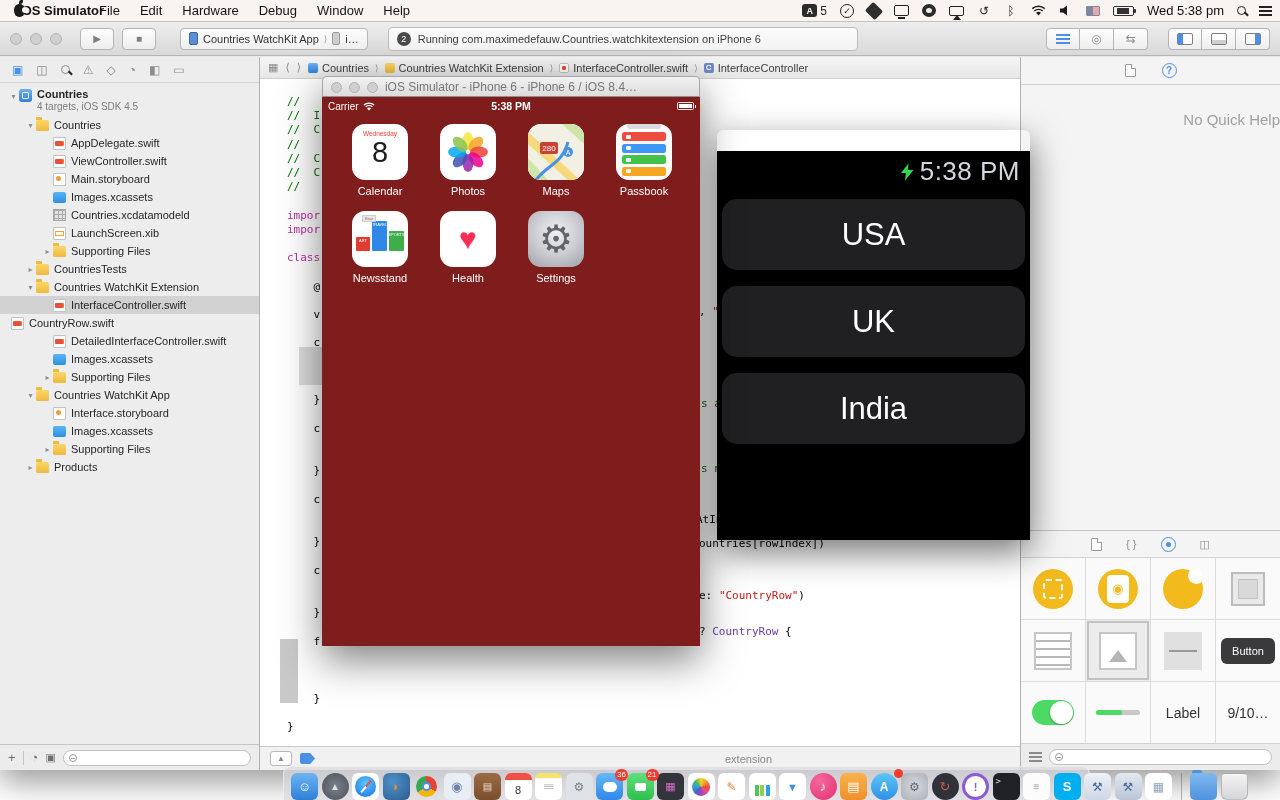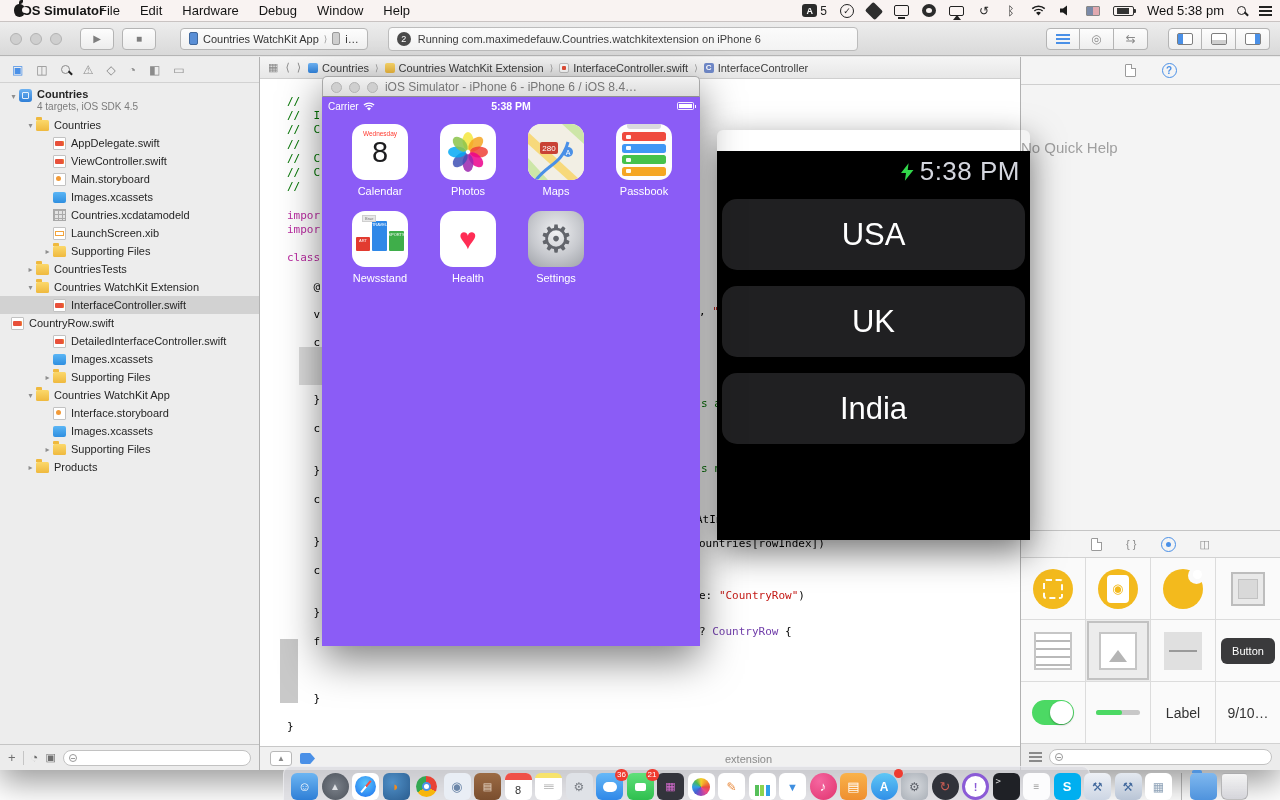--- a/index.html
+++ b/index.html
@@ -111,21 +111,21 @@
   .db-btn{width:22px;height:15px;border:1px solid #b8b8b8;border-radius:3px;background:#fff;color:#8a8a8a;font-size:8px;display:flex;align-items:center;justify-content:center}
   .bp-arrow{width:15px;height:11px;background:#4a90e7;clip-path:polygon(0 0,68% 0,100% 50%,68% 100%,0 100%);border-radius:2px}
   .db-text{font-size:11px;color:#8a8a8a;margin-left:402px}
   
   .utilities{width:260px;background:#f4f4f4;border-left:1px solid #b2b2b2;display:flex;flex-direction:column}
   .insp-tabs{height:28px;display:flex;align-items:center;justify-content:center;gap:26px;border-bottom:1px solid #cfcfcf}
   .icon-file{width:11px;height:13px;border:1.5px solid #9a9a9a;border-radius:1px;position:relative;background:#fff}
   .icon-file::after{content:"";position:absolute;right:-1px;top:-1px;width:4px;height:4px;background:#f4f4f4;border-left:1.5px solid #9a9a9a;border-bottom:1.5px solid #9a9a9a}
   .icon-help{width:15px;height:15px;border:1.5px solid #4a90e7;border-radius:50%;color:#4a90e7;font-size:10px;display:flex;align-items:center;justify-content:center;font-weight:bold}
   .qh-head{font-size:11px;font-weight:bold;color:#222;padding:7px 8px 6px;border-bottom:1px solid #d8d8d8}
-  .qh-empty{text-align:left;color:#9f9f9f;font-size:15px;margin-top:54px}
+  .qh-empty{text-align:right;color:#9f9f9f;font-size:15px;margin-top:26px}
   .lib{margin-top:auto;border-top:1px solid #c5c5c5}
   .lib-tabs{height:27px;display:flex;align-items:center;justify-content:center;gap:24px;color:#8b8b8b;border-bottom:1px solid #d2d2d2;font-size:11px}
   .lib-tabs .lt.sel{color:#4a90e7}
   .lt-obj{width:15px;height:15px;border:1.5px solid currentColor;border-radius:50%;display:flex;align-items:center;justify-content:center}
   .lt-obj::after{content:"";width:5px;height:5px;border-radius:50%;background:currentColor}
   .lib-grid{display:grid;grid-template-columns:repeat(4,1fr);grid-auto-rows:61px;background:#dcdcdc;gap:1px;border-bottom:1px solid #d2d2d2}
   .cell{background:#fafafa;display:flex;align-items:center;justify-content:center}
   .cell.sel{background:#ececec;outline:2px solid #c2c2c2;outline-offset:-3px}
   .ylw{width:40px;height:40px;border-radius:50%;background:#f3ba1d;position:relative}
   .ylw.sq::after{content:"";position:absolute;inset:10px;border:2px dashed rgba(255,255,255,.95);border-radius:3px}
@@ -144,21 +144,21 @@
   .swobj{width:42px;height:25px;border-radius:13px;background:#4cd964;position:relative}
   .swobj::after{content:"";position:absolute;width:23px;height:23px;background:#fff;border-radius:50%;right:1px;top:1px;box-shadow:0 1px 2px rgba(0,0,0,.3)}
   .sldobj{width:44px;height:5px;border-radius:3px;background:#c8c8c8;position:relative}
   .sldobj::after{content:"";position:absolute;left:0;width:26px;height:5px;background:#4cd964;border-radius:3px}
   .txtobj{font-size:14px;color:#333}
   
   .sim{position:absolute;left:322px;top:76px;width:378px;height:570px;z-index:20;border-radius:5px 5px 0 0;box-shadow:0 14px 40px rgba(0,0,0,.5)}
   .win-title{height:21px;background:linear-gradient(#f2f2f2,#dcdcdc);border:1px solid #a8a8a8;border-bottom-color:#909090;border-radius:5px 5px 0 0;display:flex;align-items:center;justify-content:center;position:relative;font-size:12px;color:#777}
   .win-title .traffic{position:absolute;left:8px;top:5px;gap:7px;margin:0}
   .win-title .tl{width:11px;height:11px}
-  .sim-screen{position:absolute;top:21px;left:0;right:0;bottom:0;background:#8b5cf6;overflow:hidden}
+  .sim-screen{position:absolute;top:21px;left:0;right:0;bottom:0;background:#7f1d1d;overflow:hidden}
   .sbar{height:18px;display:flex;align-items:center;padding:0 6px;color:#fff;font-size:10px;position:relative}
   .sbar .stime{position:absolute;left:0;right:0;text-align:center;font-weight:bold;font-size:10.5px}
   .sbar .batt{margin-left:auto;width:17px;height:8px;border:1px solid rgba(255,255,255,.9);border-radius:1.5px;position:relative;z-index:1}
   .sbar .batt::before{content:"";position:absolute;inset:1px;background:#fff}
   .sbar .batt::after{content:"";position:absolute;right:-3px;top:2px;width:1.5px;height:3px;background:#fff}
   .app-row{position:absolute;left:30px;right:28px;display:flex;justify-content:space-between}
   .app-row.r1{top:27px}.app-row.r2{top:114px}
   .app{width:56px;display:flex;flex-direction:column;align-items:center}
   .app.ph{visibility:hidden}
   .ai{width:56px;height:56px;border-radius:13px;overflow:hidden;position:relative;display:flex;flex-direction:column;align-items:center}

